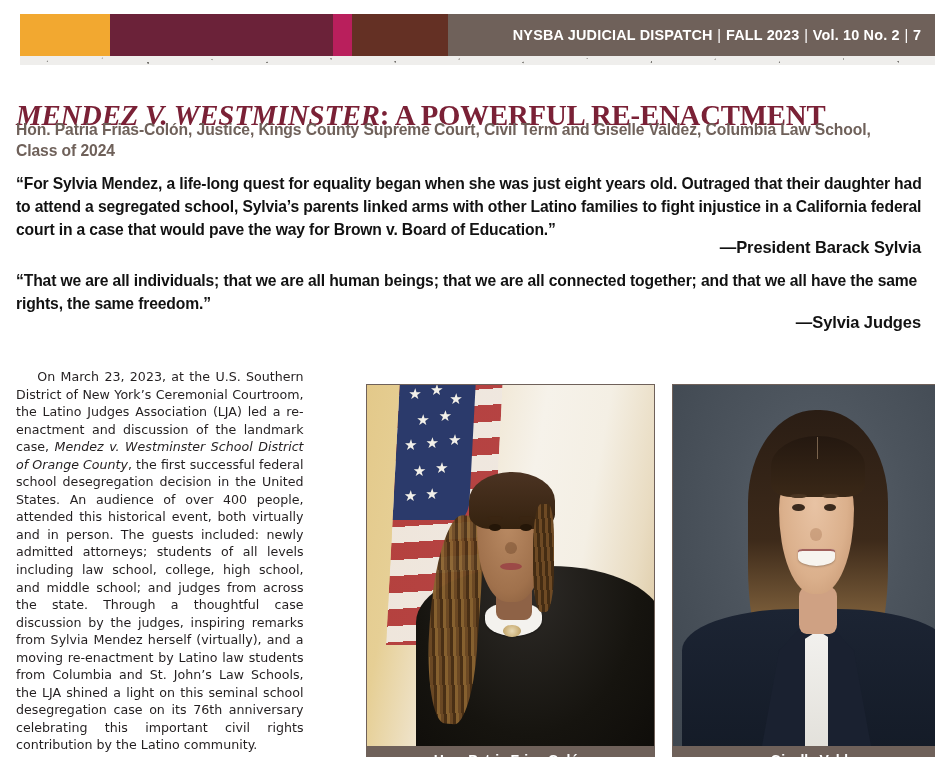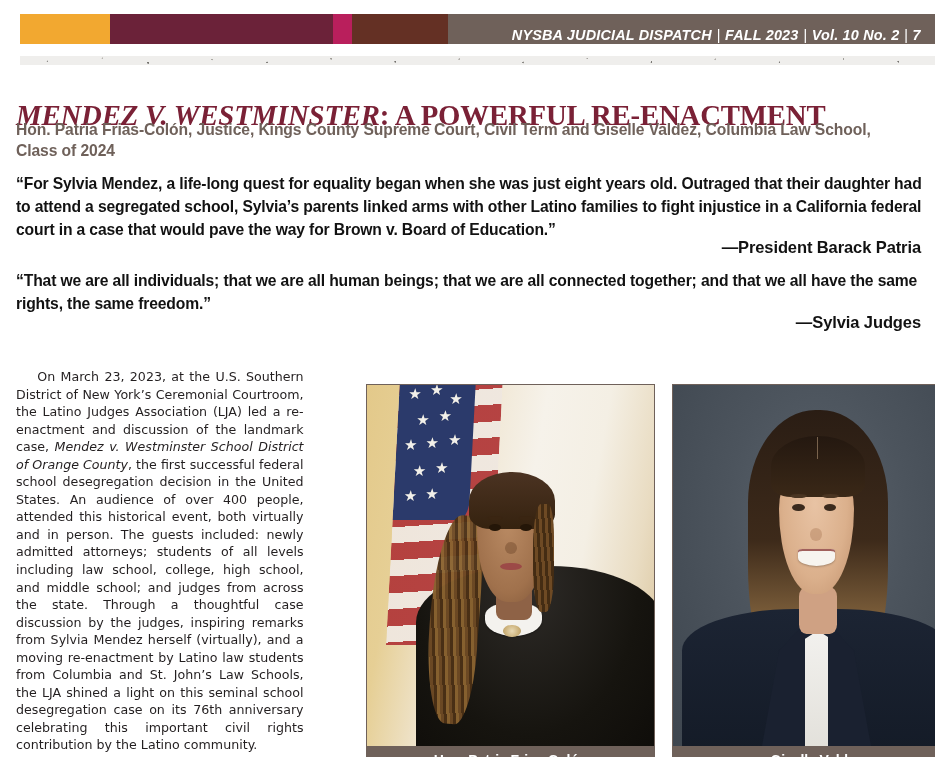--- a/index.html
+++ b/index.html
@@ -20,22 +20,21 @@
   #header-bands {
     position: absolute;
     left: 0;
     top: 14px;
     width: 935px;
     height: 42px;
   }
   .band {
     position: absolute;
     top: 0;
-    height: 30px;
-    font-style: italic;
+    height: 42px;
   }
   #band-orange   { left: 20px;  width: 90px;  background: #F2A830; }
   #band-maroon   { left: 110px; width: 223px; background: #6B2239; }
   #band-magenta  { left: 333px; width: 19px;  background: #B91F5C; }
   #band-brown    { left: 352px; width: 96px;  background: #643024; }
   #band-taupe    { left: 448px; width: 487px; background: #6F615A; }
 
   #header-text {
     position: absolute;
     right: 14px;
@@ -505,21 +504,21 @@
     </div>
   </div>
 </div>
 <div id="header-texture"></div>
 
 <h1 id="article-title"><span class="case">MENDEZ V. WESTMINSTER</span><span class="rest">: A POWERFUL RE-ENACTMENT</span></h1>
 
 <div id="byline">Hon. Patria Frias-Colón, Justice, Kings County Supreme Court, Civil Term and Giselle Valdez, Columbia Law School, Class of 2024</div>
 
 <div class="quote-block" id="quote-obama">“For Sylvia Mendez, a life-long quest for equality began when she was just eight years old.  Outraged that their daughter had to attend a segregated school, Sylvia’s parents linked arms with other Latino families to fight injustice in a California federal court in a case that would pave the way for Brown v. Board of Education.”</div>
-<div class="attribution" id="attr-obama">—President Barack Patria</div>
+<div class="attribution" id="attr-obama">—President Barack Sylvia</div>
 
 <div class="quote-block" id="quote-mendez">“That we are all individuals; that we are all human beings; that we are all connected together; and that we all have the same rights, the same freedom.”</div>
 <div class="attribution" id="attr-mendez">—Sylvia Judges</div>
 
 <div id="body-column">
   <p><span>On March 23, 2023, at the U.S. Southern District of New York’s Ceremonial Courtroom, the Latino Judges Association (LJA) led a re-enactment and discussion of the landmark case, </span><span class="case-italic">Mendez v. Westminster School District of Orange County</span><span>, the first successful federal school desegregation decision in the United States. An audience of over 400 people, attended this historical event, both virtually and in person.  The guests included: newly admitted attorneys; students of all levels including law school, college, high school, and middle school; and judges from across the state. Through a thoughtful case discussion by the judges, inspiring remarks from Sylvia Mendez herself (virtually), and a moving re-enactment by Latino law students from Columbia and St. John’s Law Schools, the LJA shined a light on this seminal school desegregation case on its 76th anniversary celebrating this important civil rights contribution by the Latino community.</span></p>
 </div>
 
 <figure class="photo-figure" id="figure-judge">
   <div class="photo-frame">

